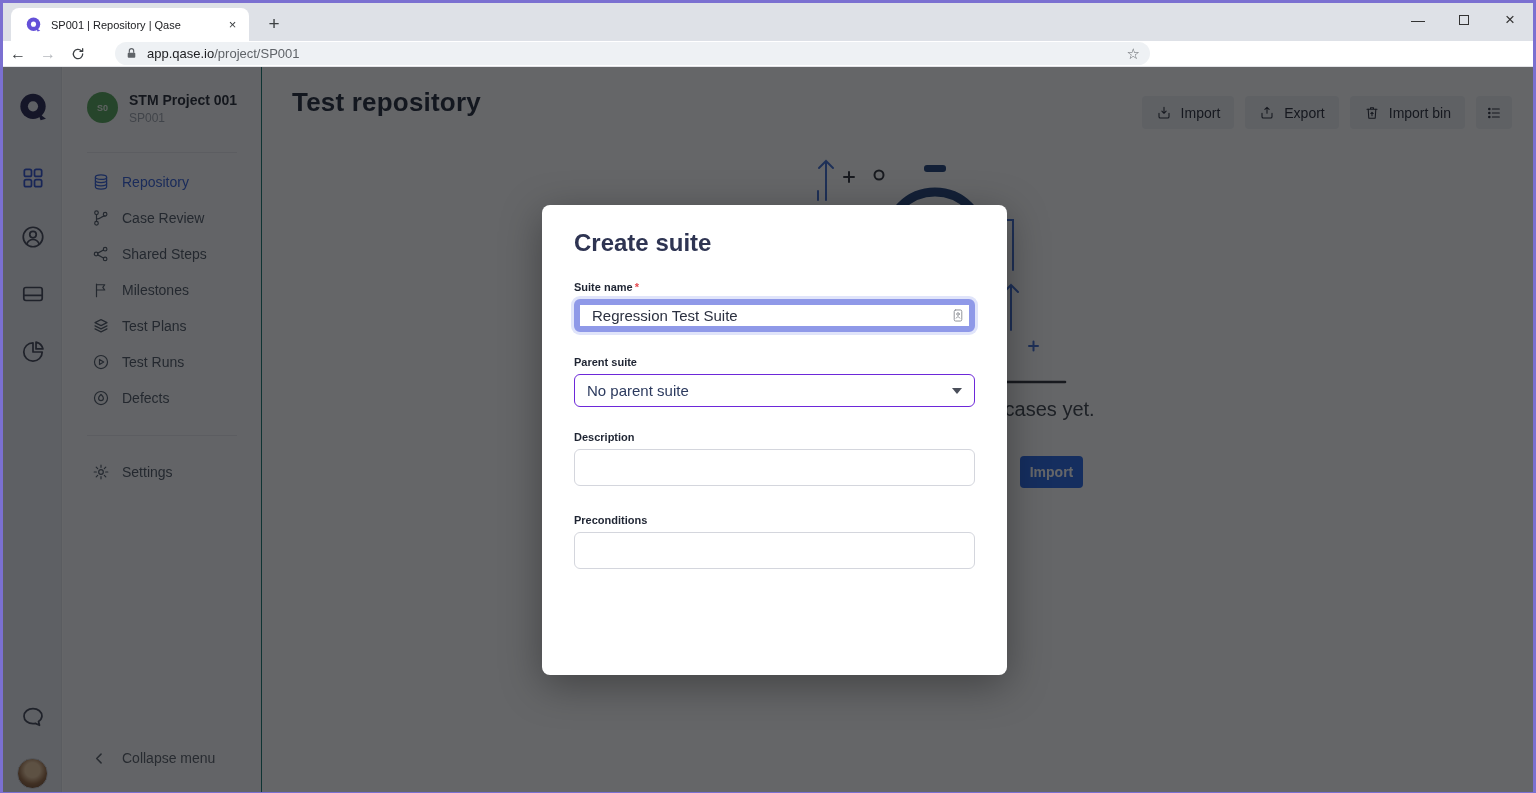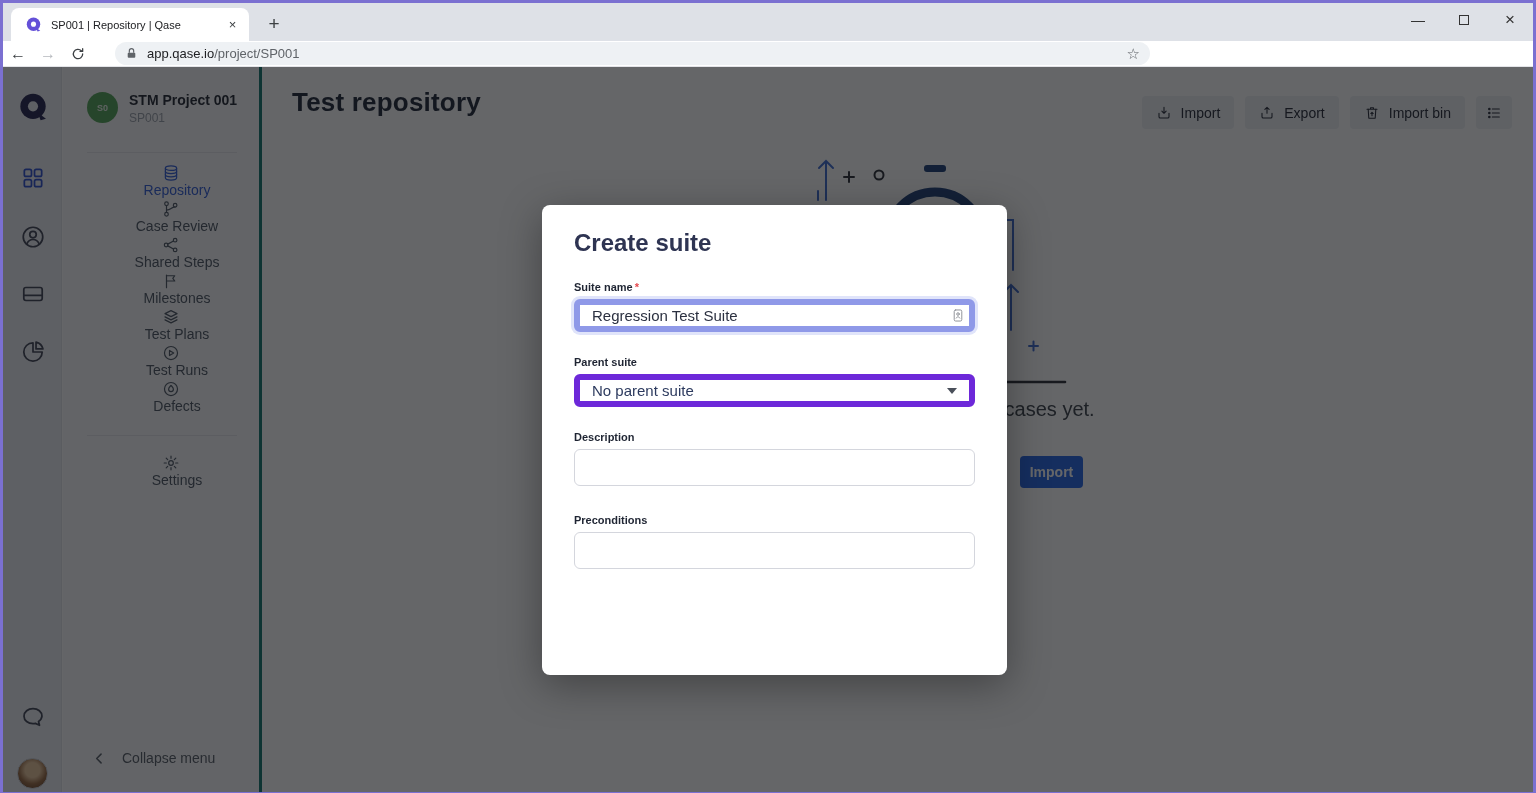--- a/index.html
+++ b/index.html
@@ -47,32 +47,32 @@
     background:#eceef3; border-right:1px solid #e0e2e8; }
   .rail-icon { position:absolute; left:17px; width:26px; height:26px; color:#3f4354; }
   .rail-logo { left:14px; top:24px; width:32px; height:32px; }
   .rail-icon.active { color:#2c4ecf; }
   .rail-avatar { position:absolute; left:14px; top:691px; width:31px; height:31px;
     border-radius:50%;
     background:radial-gradient(circle at 50% 38%, #e8c49a 0 32%, #9a6a42 60%, #5d3a22 100%);
     border:1px solid #c9ccd4; }
 
   .sidebar { position:absolute; left:60px; top:0; width:199px; height:725px;
-    background:#fafafb; border-right:3px solid #0f766e; }
+    background:#fafafb; border-right:1px solid #0f766e; }
   .proj-row { position:absolute; left:24px; top:25px; display:flex; }
   .proj-avatar { width:31px; height:31px; border-radius:50%; background:#52a356;
     color:#eaf3ea; font-size:9px; display:flex; align-items:center;
     justify-content:center; font-weight:bold; }
   .proj-meta { margin-left:11px; }
   .proj-name { font-size:14px; font-weight:bold; color:#1f2430; line-height:16px; }
   .proj-code { font-size:12px; color:#9aa0ab; margin-top:3px; }
   .side-divider { position:absolute; left:24px; width:150px; height:1px; background:#e6e7eb; }
   .menu { position:absolute; left:0; top:97px; width:199px; }
   .menu-item { display:flex; align-items:center; height:36px; padding-left:29px;
-    font-size:14px; color:#4b5563; cursor:default;flex-direction:column; }
+    font-size:14px; color:#4b5563; cursor:default; }
   .menu-item svg { width:18px; height:18px; margin-right:12px; flex:0 0 auto; }
   .menu-item.active { color:#2f5bd7; }
   .settings-item { position:absolute; top:387px; left:0; width:199px; }
   .collapse-row { position:absolute; left:29px; top:683px; display:flex;
     align-items:center; font-size:14px; color:#555c66; }
   .collapse-row svg { width:15px; height:15px; margin-right:15px; }
 
   .main { position:absolute; left:259px; top:0; width:1271px; height:725px; background:#fff; }
   .main-header { position:absolute; left:30px; top:20px; font-size:26px;
     font-weight:bold; color:#1d2536; letter-spacing:.2px; }
@@ -102,21 +102,21 @@
     margin-bottom:6px;margin-top:24px; }
   .req { color:#e5484d; margin-left:2px; }
   .text-input { width:100%; height:33px; border:6px solid #84cc16; border-radius:6px;
     padding:0 36px 0 12px; font-size:15px; color:#2b3040;
     font-family:"Liberation Sans",sans-serif; }
   .text-input.focused { border-color:#8f99e8; outline:none;
     box-shadow:0 0 0 3px #e0e4fa; }
   .input-wrap { position:relative; }
   .autofill-ic { position:absolute; right:10px; top:7px; width:14px; height:19px;
     color:#8a8d93; }
-  .select { width:100%; height:33px; border:6px solid #6d28d9; border-radius:6px;
+  .select { width:100%; height:33px; border:1px solid #6d28d9; border-radius:6px;
     display:flex; align-items:center; padding:0 12px; font-size:15px; color:#2c3a5e; }
   .caret { margin-left:auto; width:0; height:0; border-left:5px solid transparent;
     border-right:5px solid transparent; border-top:6px solid #4a4f5a; }
   .textarea { width:100%; height:37px; border:1px solid #d4d6dd; border-radius:6px;
     resize:none; font-family:"Liberation Sans",sans-serif; font-size:14px; padding:6px 10px; }
   .modal-actions { display:flex; justify-content:flex-end; gap:9px; margin-top:11px; }
   .btn { height:30px; border:none; border-radius:6px; font-size:14px; font-weight:bold;
     padding:0 15px; font-family:"Liberation Sans",sans-serif; }
   .btn-cancel { background:#e8e8ea; color:#23272f; }
   .btn-create { background:#2264e5; color:#fff; }

